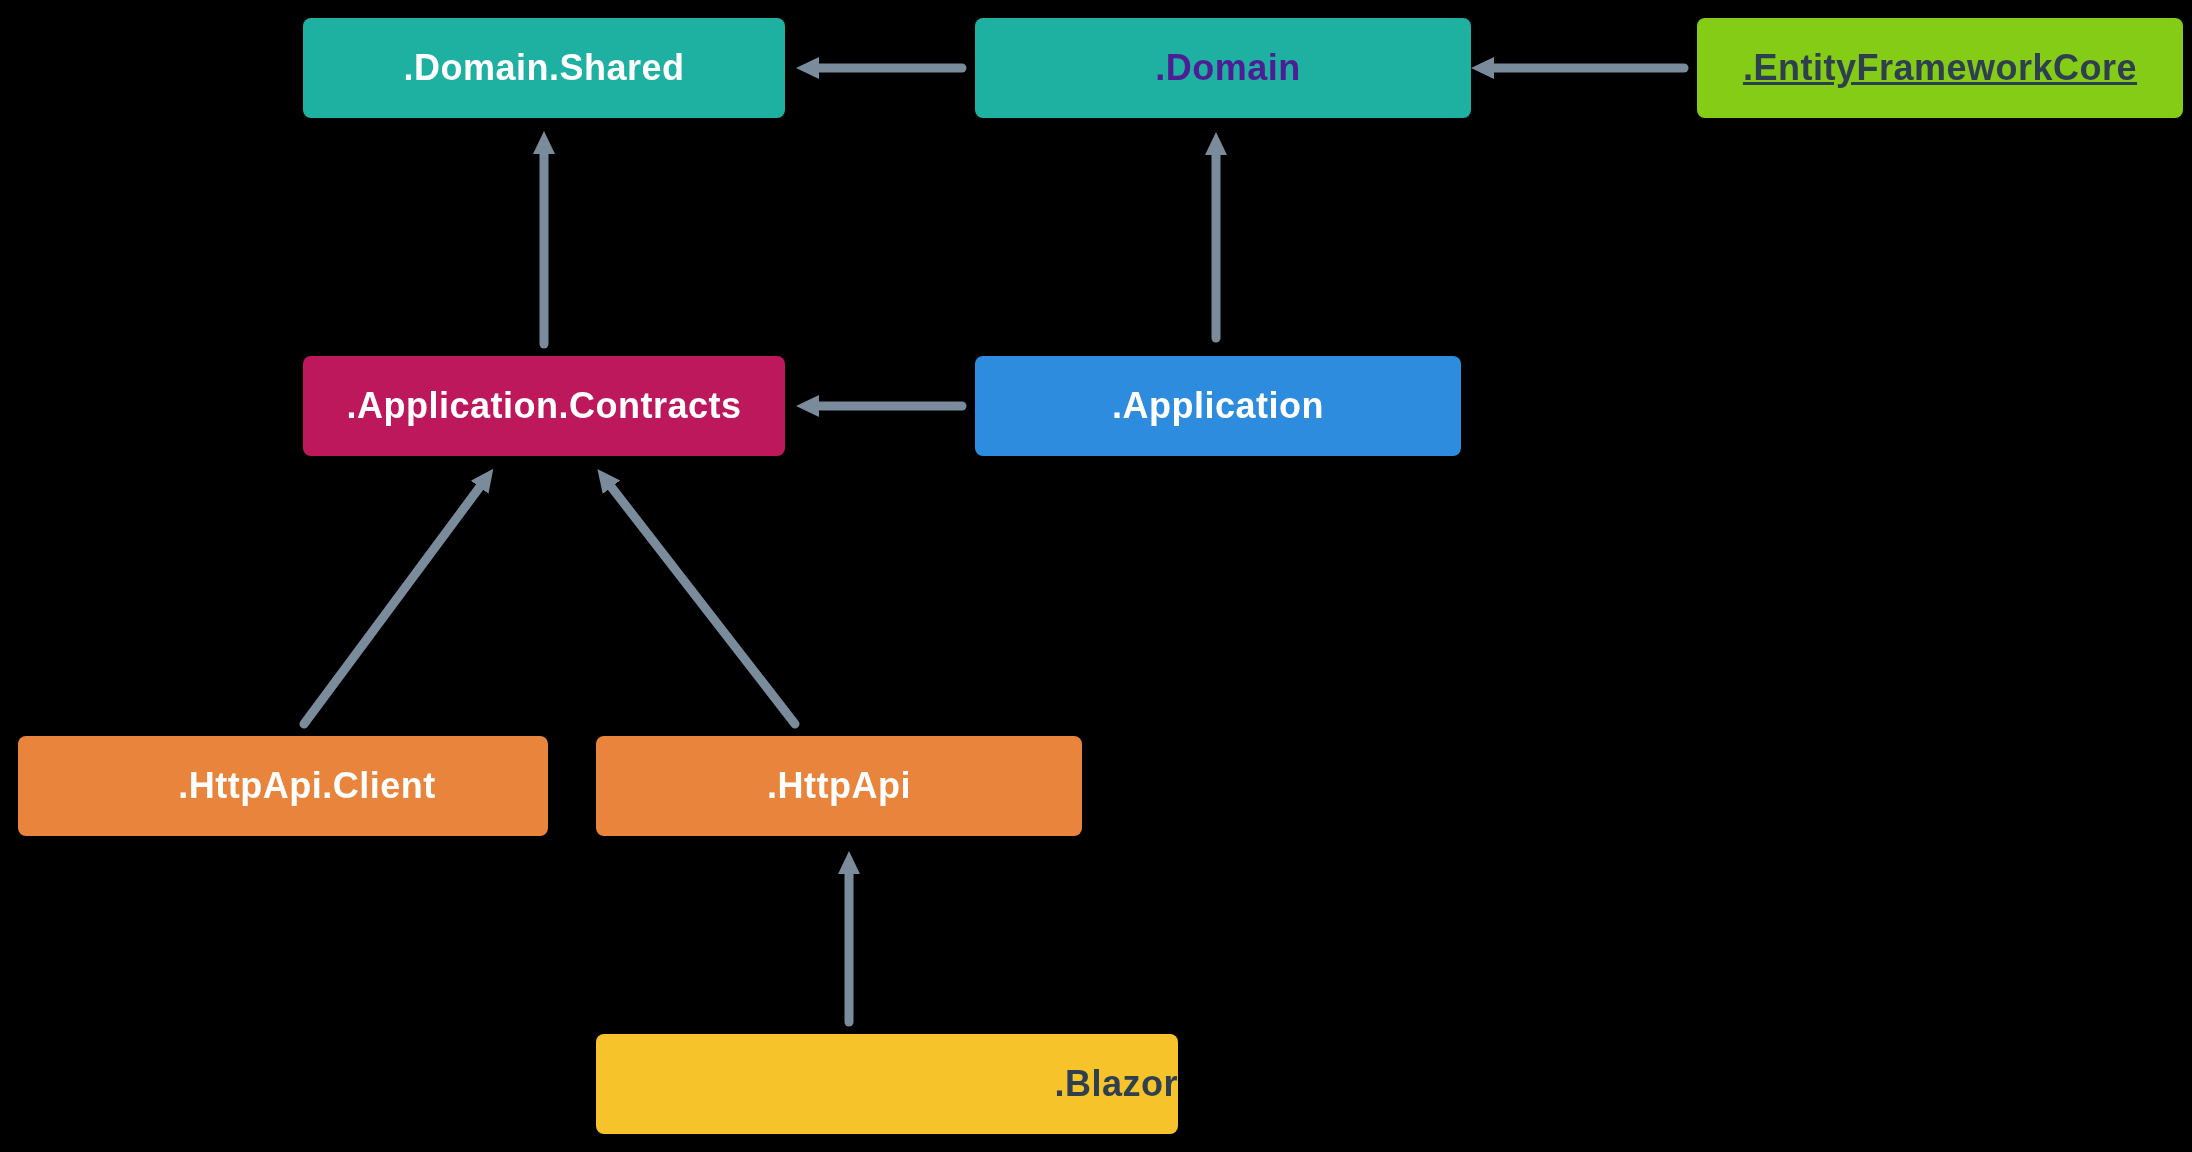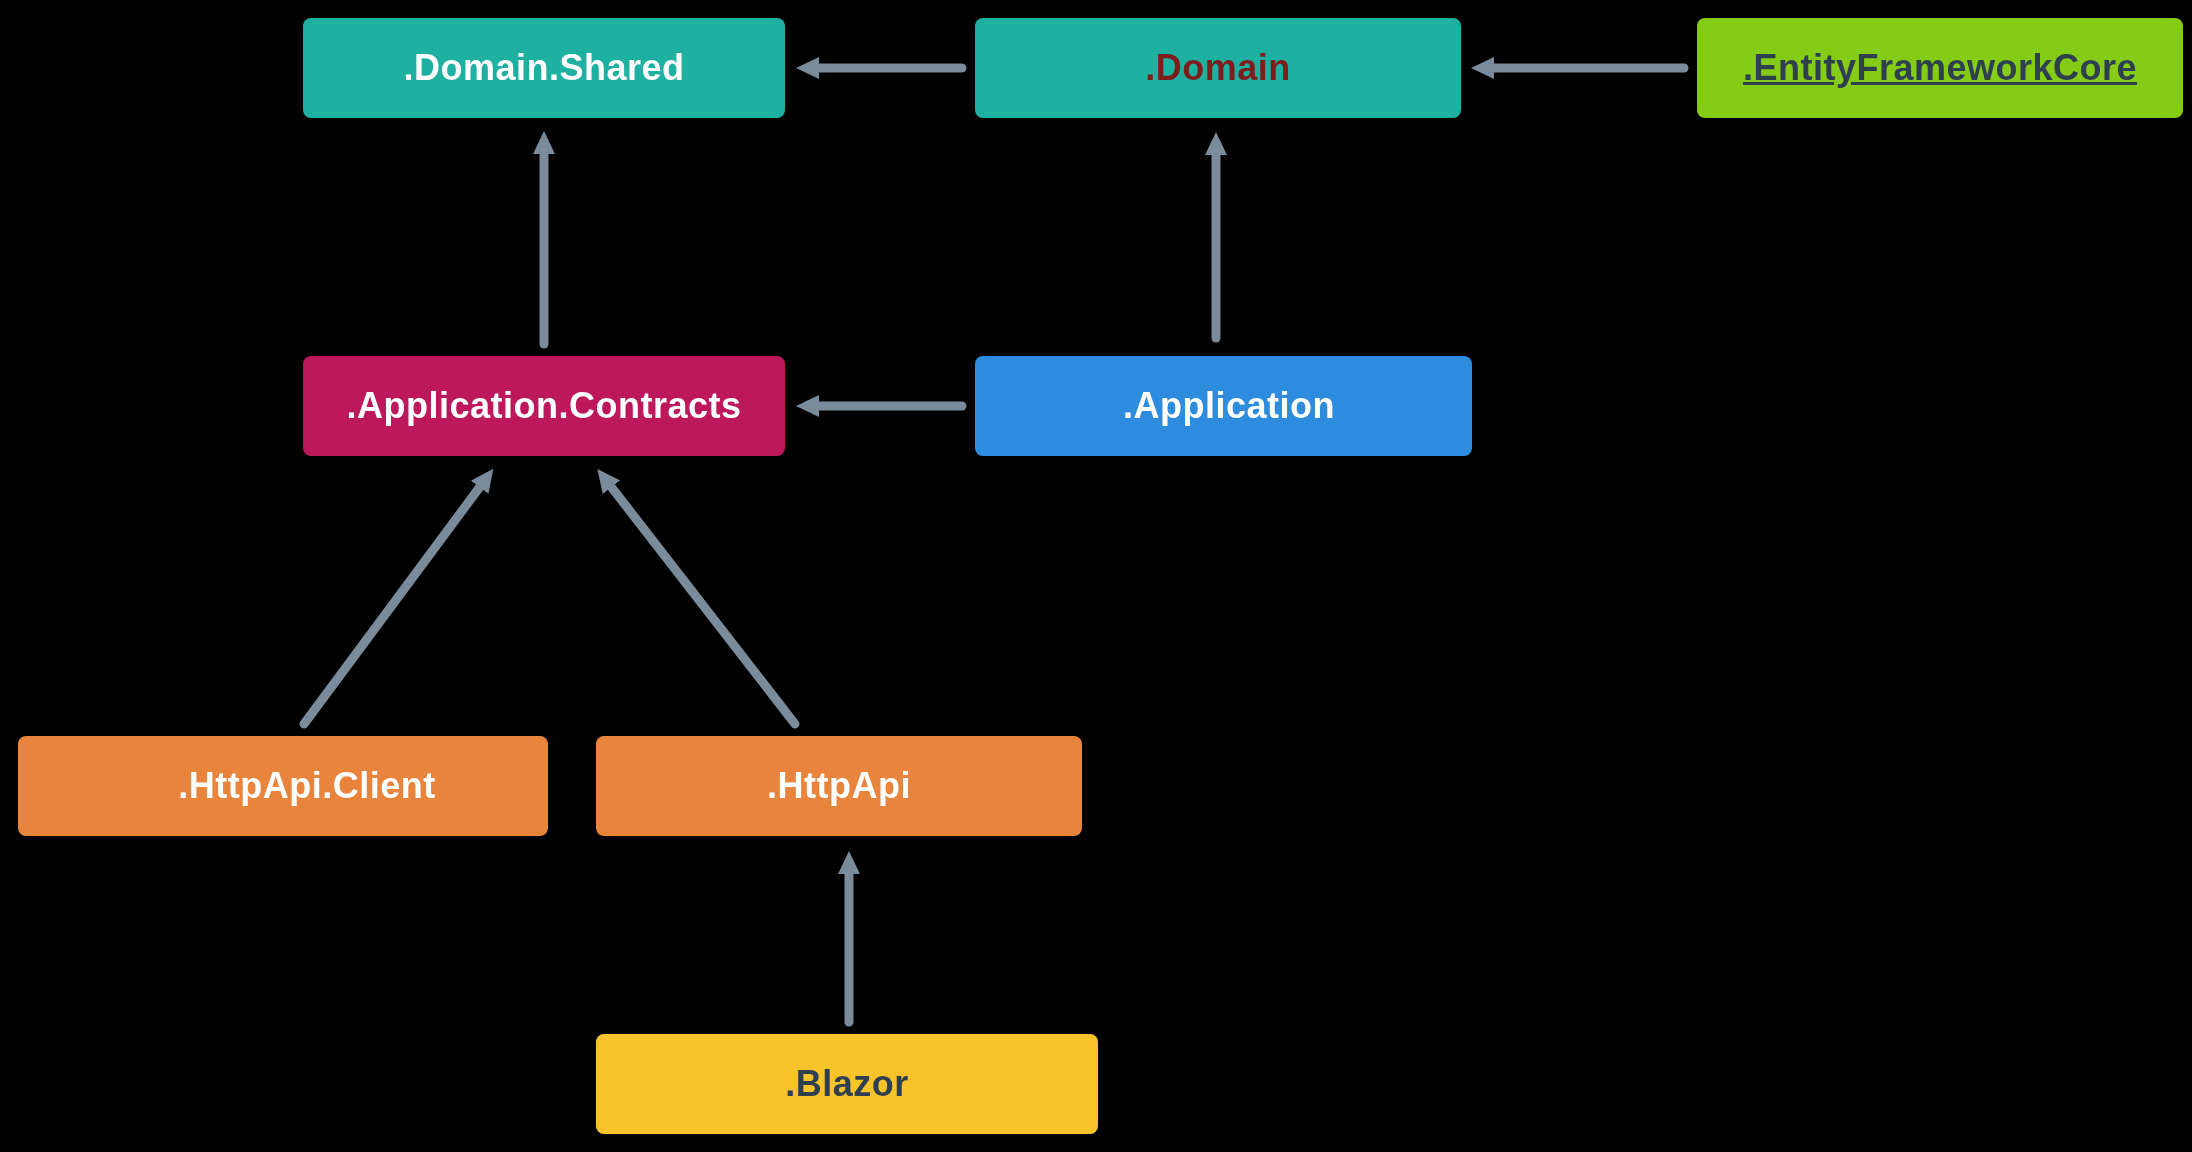--- a/index.html
+++ b/index.html
@@ -17,24 +17,24 @@
     font-size:36px;
     font-weight:600;
     letter-spacing:0.5px;
     white-space:nowrap;
   }
   
   #n-domain-shared        {left:303px;  top:18px;   width:482px; height:100px;}
   #n-domain               {left:975px;  top:18px;   width:486px; height:100px;}
   #n-entity-framework-core{left:1697px; top:18px;   width:486px; height:100px;}
   #n-application-contracts{left:303px;  top:356px;  width:482px; height:100px;}
-  #n-application          {left:975px;  top:356px;  width:486px; height:100px;padding-left:11px;}
+  #n-application          {left:975px;  top:356px;  width:486px; height:100px;}
   #n-httpapi-client       {left:18px;   top:736px;  width:482px; height:100px;padding-left:48px;}
   #n-httpapi              {left:596px;  top:736px;  width:486px; height:100px;}
-  #n-blazor               {left:596px;  top:1034px; width:502px; height:100px;}
+  #n-blazor               {left:596px;  top:1034px; width:582px; height:100px;justify-content:flex-end;}
   #arrow-layer{position:absolute;left:0;top:0;width:2192px;height:1152px;}
   .arrow{fill:none;stroke-width:9px;stroke-linecap:round;}
 </style>
 </head>
 <body>
 
 <div id="canvas" style="background: rgb(0, 0, 0);">
 
   <svg id="arrow-layer" width="2192" height="1152" viewBox="0 0 2192 1152" xmlns="http://www.w3.org/2000/svg">
     <defs>
@@ -49,21 +49,21 @@
     <line class="arrow" marker-end="url(#ah)" x1="962" y1="406" x2="815" y2="406" stroke="#7A8B9B"></line>
     <line class="arrow" marker-end="url(#ah)" x1="304" y1="724" x2="482" y2="484" stroke="#7A8B9B"></line>
     <line class="arrow" marker-end="url(#ah)" x1="795" y1="724" x2="609" y2="484" stroke="#7A8B9B"></line>
     <line class="arrow" marker-end="url(#ah)" x1="849" y1="1022" x2="849" y2="870" stroke="#7A8B9B"></line>
   </svg>
 
   <div class="node" id="n-domain-shared" style="background: rgb(30, 176, 161); color: rgb(255, 255, 255);">
     <span>.Domain.Shared</span>
   </div>
 
-  <div class="node" id="n-domain" style="background: rgb(30, 176, 161); color: #7f1d1d;">
+  <div class="node" id="n-domain" style="background: rgb(30, 176, 161); color: #4c1d95; padding-left: 10px;">
     <span>.Domain</span>
   </div>
 
   <div class="node" id="n-entity-framework-core" style="background: #84cc16; color: rgb(46, 63, 79); text-decoration: underline;">
     <span>.EntityFrameworkCore</span>
   </div>
 
   <div class="node" id="n-application-contracts" style="background: #be185d; color: rgb(255, 255, 255);">
     <span>.Application.Contracts</span>
   </div>

